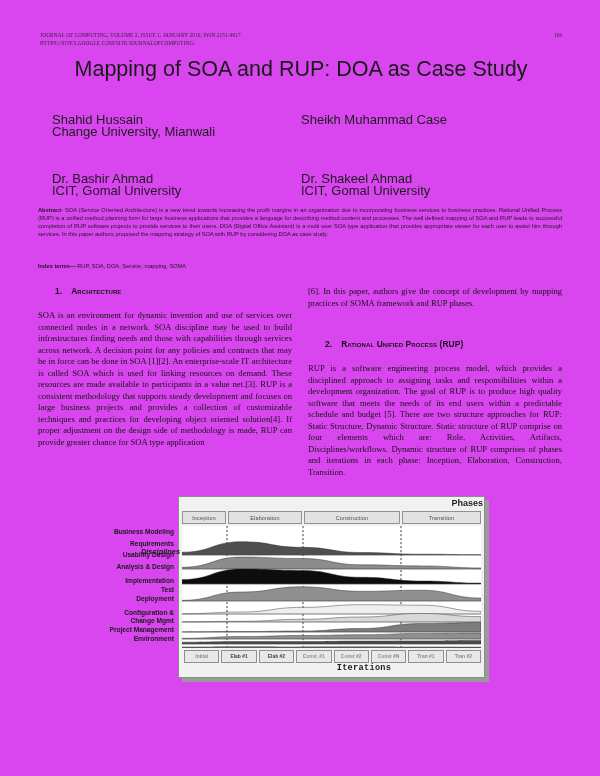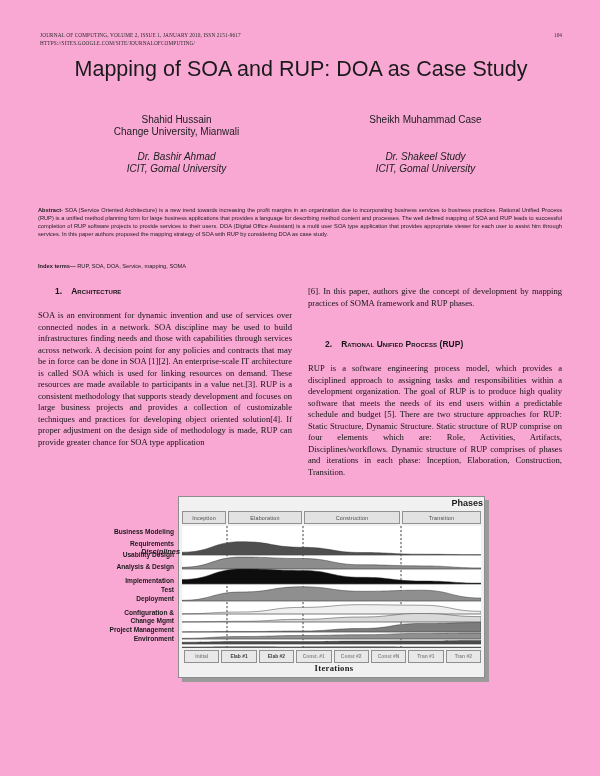--- a/index.html
+++ b/index.html
@@ -13,21 +13,21 @@
     font-family: "Liberation Serif", serif;
     color: #000000;
     position: relative;
     overflow: hidden;
   }
   .page {
     position: absolute;
     left: 0; top: 0;
     width: 600px;
     height: 776px;
-    background: #f9a8d4;
+    background: #d946ef;
   }
 
   
   .runhead {
     position: absolute;
     left: 40px; top: 31px;
     width: 522px;
     display: flex;
     justify-content: space-between;
     align-items: flex-start;
@@ -63,26 +63,26 @@
   
   .authors {
     position: absolute;
     left: 52px; top: 114px;
     width: 498px;
   }
   .author-row {
     display: flex;
     width: 100%;
   }
-  .author-row + .author-row { margin-top: 12px; font-style: italic; }
+  .author-row + .author-row { margin-top: 34px; }
   .author-cell {
     width: 50%;
-    text-align: center;
-    font-family: "Liberation Sans", sans-serif;
-    font-size: 10px;
+    text-align: left;
+    font-family: "Liberation Sans", sans-serif;
+    font-size: 13px;
     line-height: 12.4px;
     color: #1c1c1c;
   }
   .author-name { display: block; }
   .author-affil { display: block; }
 
   
   .abstract {
     position: absolute;
     left: 38px; top: 206px;
@@ -232,24 +232,24 @@
     font-family: "Liberation Sans", sans-serif;
     font-size: 4.9px;
     font-weight: 700;
     color: #3e3e3e;
     text-align: center;
     line-height: 5px;
   }
   .iter-cell.dim { color: #8a8a8a; font-weight: 700; }
   .iterations-label {
     position: absolute;
-    left: 108px; top: 167px;
+    left: 138px; top: 167px;
     width: 340px;
     text-align: center;
-    font-family: Liberation Serif, serif;
+    font-family: Liberation Mono, monospace;
     font-size: 8.6px;
     font-weight: 700;
     color: #1c1c1c;
     letter-spacing: 0.3px;
   }
 
   .disc-title {
     position: absolute;
     right: 312px; top: 15px;
     font-family: "Liberation Sans", sans-serif;
@@ -299,21 +299,21 @@
       <div class="author-cell">
         <span class="author-name">Sheikh Muhammad Case</span>
       </div>
     </div>
     <div class="author-row">
       <div class="author-cell">
         <span class="author-name">Dr. Bashir Ahmad</span>
         <span class="author-affil">ICIT, Gomal University</span>
       </div>
       <div class="author-cell">
-        <span class="author-name">Dr. Shakeel Study</span>
+        <span class="author-name">Dr. Shakeel Ahmad</span>
         <span class="author-affil">ICIT, Gomal University</span>
       </div>
     </div>
   </div>
 
   <div class="abstract"><b>Abstract-</b><span> SOA (Service Oriented Architecture) is a new trend towards increasing the profit margins in an organization due to incorporating business services to business practices.  Rational Unified Process (RUP) is a unified method planning form for large business applications that provides a language for describing method content and processes. The well defined mapping of SOA and RUP leads to successful completion of RUP software projects to provide services to their users. DOA (Digital Office Assistant)  is a multi user SOA type application that provides appropriate viewer for each user to assist him through services. In this paper authors proposed the mapping strategy of SOA with RUP by considering DOA as case study.</span></div>
 
   <div class="index-terms"><b>Index terms—</b><span> RUP, SOA, DOA, Service, mapping,  SOMA</span></div>
 
   <div class="col col-left">

